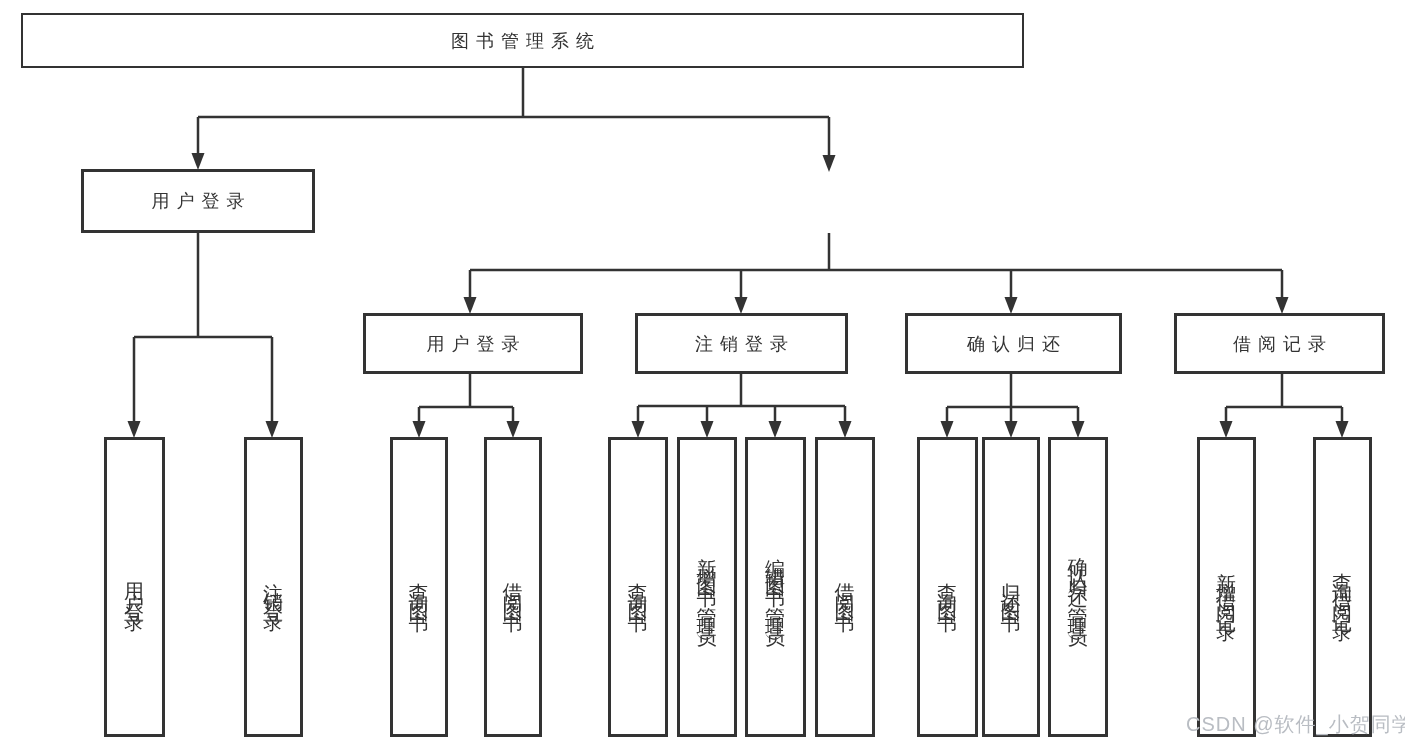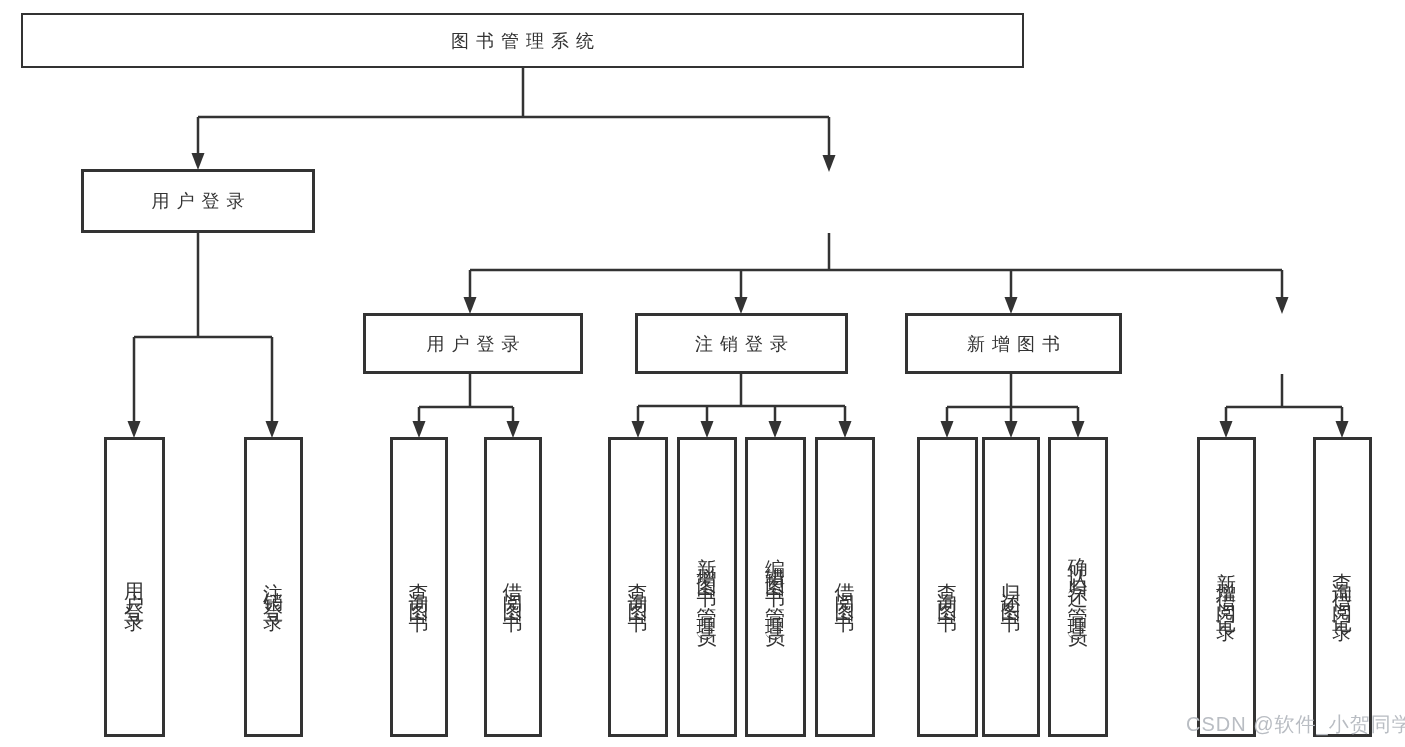--- a/index.html
+++ b/index.html
@@ -117,21 +117,24 @@
     <span class="hlabel">用户登录</span>
   </div>
 
   <div class="node" style="left:363px; top:313px; width:220px; height:61px;">
     <span class="hlabel">用户登录</span>
   </div>
   <div class="node" style="left:635px; top:313px; width:213px; height:61px;">
     <span class="hlabel">注销登录</span>
   </div>
   <div class="node" style="left:905px; top:313px; width:217px; height:61px;">
-    <span class="hlabel">新增图书</span>
+    <span class="hlabel">确认归还</span>
+  </div>
+  <div class="node" style="left:1174px; top:313px; width:211px; height:61px;">
+    <span class="hlabel">借阅记录</span>
   </div>
 
   <div class="node leaf" style="left:104px; top:437px; width:61px; height:300px;">
     <span class="vlabel">用户登录</span>
   </div>
   <div class="node leaf" style="left:244px; top:437px; width:59px; height:300px;">
     <span class="vlabel">注销登录</span>
   </div>
 
   <div class="node leaf" style="left:390px; top:437px; width:58px; height:300px;">

